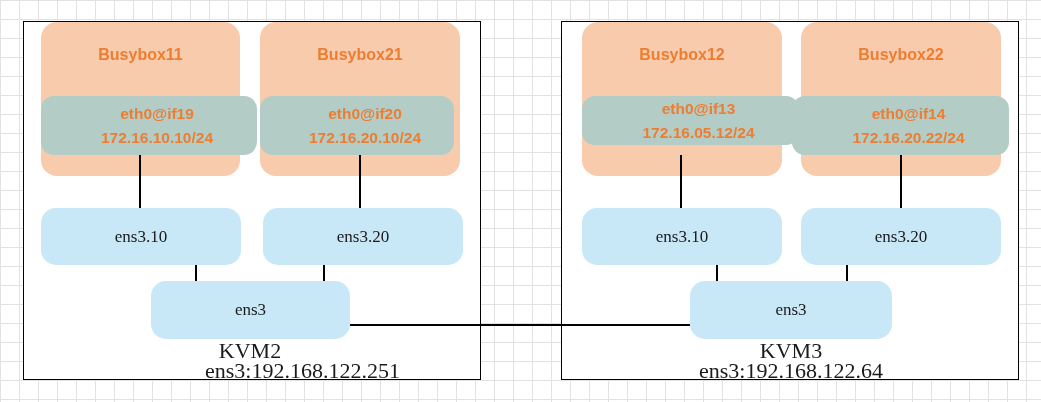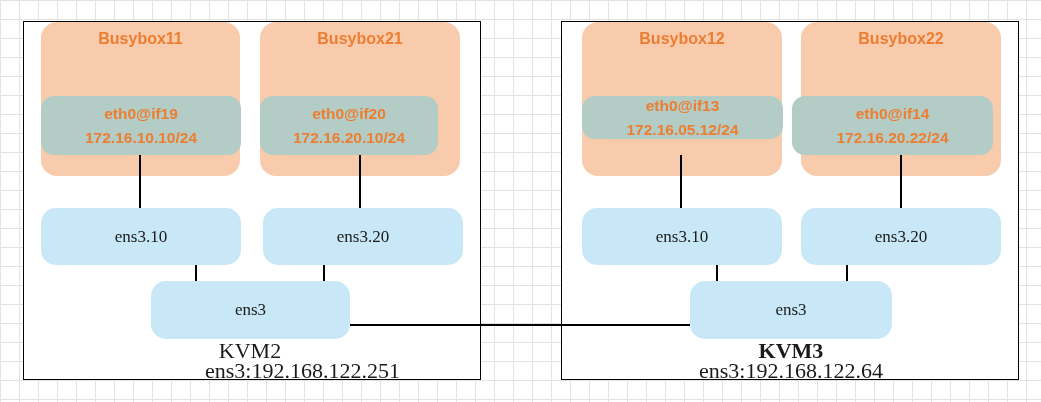--- a/index.html
+++ b/index.html
@@ -24,39 +24,40 @@
     box-sizing: border-box;
   }
 
   .container-card {
     position: absolute;
     background: #F8CBAD;
     border-radius: 16px;
   }
 
   .container-title {
-    padding-top: 8px;
+    padding-top: 24px;
     text-align: center;
     font-weight: bold;
     font-size: 16px;
     color: #ED7D31;
   }
 
   .iface-box {
     position: absolute;
     background: #B3CCC5;
     border-radius: 13px;
     display: flex;
     flex-direction: column;
     align-items: center;
     justify-content: center;
     line-height: 24px;
     font-weight: bold;
     font-size: 15.5px;
     color: #ED7D31;
+    padding-left: 16px;
   }
 
   .blue-box {
     position: absolute;
     background: #C9E8F7;
     border-radius: 15px;
     display: flex;
     align-items: center;
     justify-content: center;
     font-family: "Liberation Serif", serif;
@@ -119,21 +120,21 @@
   <div class="blue-box" style="left:151px; top:281px; width:199px; height:58px;">
     <span>ens3</span>
   </div>
 
   <div class="host-label" style="left:100px; top:338px;">KVM2</div>
   <div class="host-label" style="left:100px; top:358px;text-align:right;">ens3:192.168.122.251</div>
 
   <div class="container-card" style="left:582px; top:22px; width:200px; height:154px;">
     <div class="container-title">Busybox12</div>
   </div>
-  <div class="iface-box" style="left:582px; top:96px; width:201px; height:43px;">
+  <div class="iface-box" style="left:582px; top:96px; width:201px; height:49px;">
     <span>eth0@if13</span>
     <span>172.16.05.12/24</span>
   </div>
 
   <div class="container-card" style="left:801px; top:22px; width:200px; height:154px;">
     <div class="container-title">Busybox22</div>
   </div>
   <div class="iface-box" style="left:792px; top:96px; width:201px; height:59px;">
     <span>eth0@if14</span>
     <span>172.16.20.22/24</span>
@@ -142,21 +143,21 @@
   <div class="blue-box" style="left:582px; top:208px; width:200px; height:57px;">
     <span>ens3.10</span>
   </div>
   <div class="blue-box" style="left:801px; top:208px; width:200px; height:57px;">
     <span>ens3.20</span>
   </div>
   <div class="blue-box" style="left:690px; top:281px; width:202px; height:58px;">
     <span>ens3</span>
   </div>
 
-  <div class="host-label" style="left:641px; top:338px;font-weight:bold;">KVM3</div>
+  <div class="host-label" style="left:641px; top:338px;">KVM3</div>
   <div class="host-label" style="left:641px; top:358px;">ens3:192.168.122.64</div>
 
   <div class="vline" style="left:139px; top:155px; height:53px;"></div>
   <div class="vline" style="left:359px; top:155px; height:53px;"></div>
   <div class="vline" style="left:195px; top:265px; height:16px;"></div>
   <div class="vline" style="left:323px; top:265px; height:16px;"></div>
 
   <div class="vline" style="left:680px; top:155px; height:53px;"></div>
   <div class="vline" style="left:900px; top:155px; height:53px;"></div>
   <div class="vline" style="left:716px; top:265px; height:16px;"></div>

